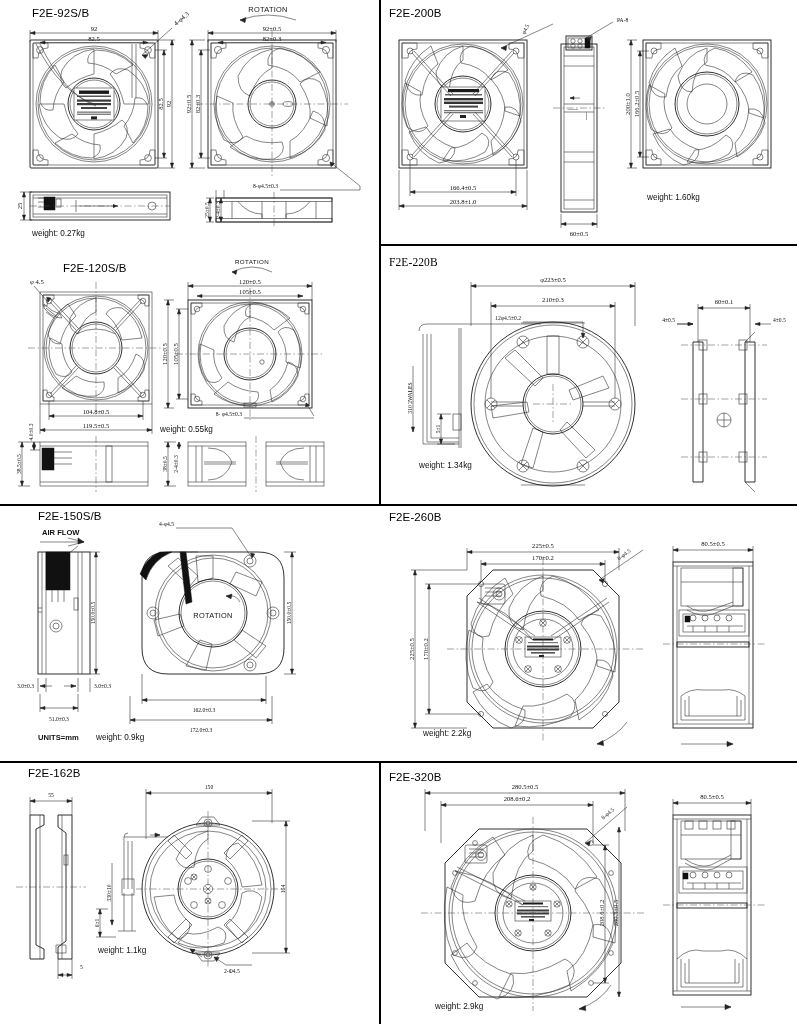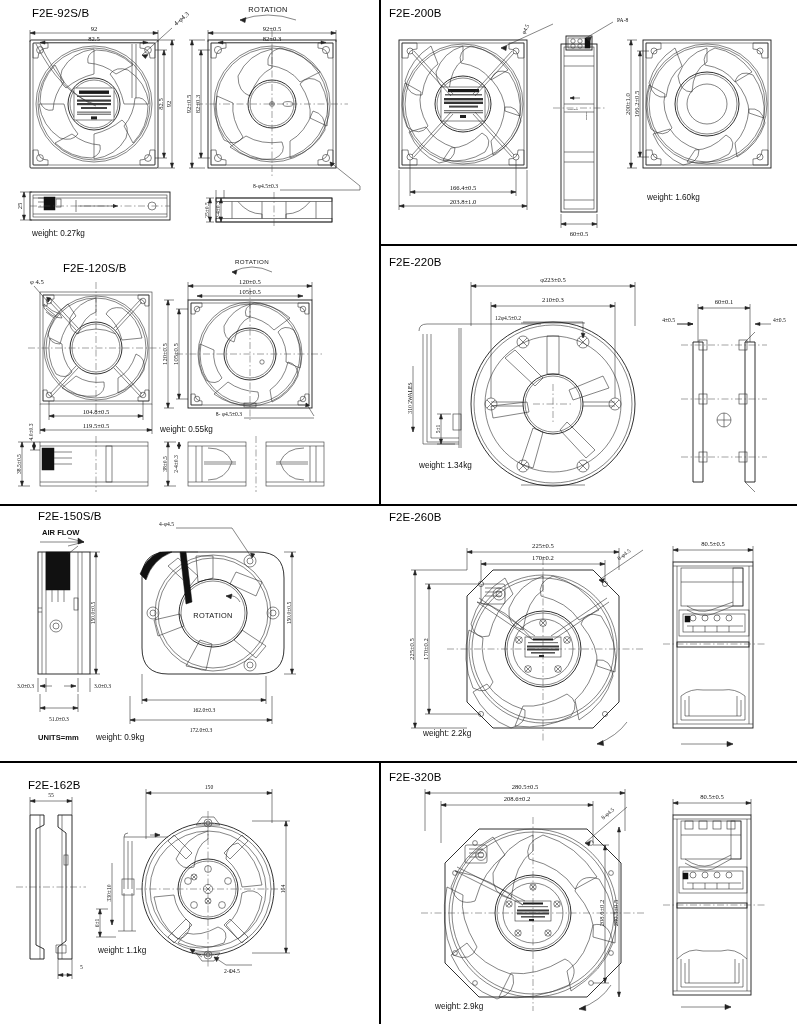--- a/index.html
+++ b/index.html
@@ -615,21 +615,21 @@
         <path class="ln-thin" d="M316 200 L316 236 M310 200 L310 236"></path>
         <path class="ln-thin" d="M304 202 Q286 202 280 216 Q286 234 304 234"></path>
         <path class="ln-thin" d="M276 216 L308 216"></path>
         <path class="ln-thin" d="M276 218 L308 218"></path>
       </g>
     </svg>
     </div>
   </div>
 
   <div class="cell" style="left:381px; top:246px; width:416px; height:258px;">
-    <div class="cell-title" style="left:8px; top:10px;">F2E-220B</div>
+    <div class="cell-title" style="left:8px; top:10px;font-family:Liberation Serif, serif;">F2E-220B</div>
 
     <div class="dwg">
     <svg width="416" height="258" viewBox="0 0 416 258">
 
       <circle class="ln" cx="172" cy="158" r="82"></circle>
       <circle class="ln-thin" cx="172" cy="158" r="79"></circle>
 
       <path class="ln-thin" d="M140 77 L204 77 M140 239 L204 239"></path>
       <circle class="ln-thin" cx="172" cy="158" r="68"></circle>
 
@@ -1030,21 +1030,21 @@
         <path d="M292 44 l5 -1.6 l0 3.2 Z" fill="#222"></path>
         <path d="M372 44 l-5 -1.6 l0 3.2 Z" fill="#222"></path>
         <path d="M292 40 L292 56 M372 40 L372 56"></path>
       </g>
       <text class="dimtxt" x="332" y="40" text-anchor="middle">80.5±0.5</text>
     </svg>
     </div>
   </div>
 
   <div class="cell" style="left:0; top:763px; width:379px; height:261px;">
-    <div class="cell-title" style="left:28px; top:16px;">F2E-162B</div>
+    <div class="cell-title" style="left:28px; top:4px;">F2E-162B</div>
 
     <div class="dwg">
     <svg width="379" height="261" viewBox="0 0 379 261">
 
       <g class="ln">
         <path d="M30 52 L30 196 M72 52 L72 196"></path>
         <path d="M30 52 L44 52 L44 62 L36 66 L36 182 L44 186 L44 196 L30 196"></path>
         <path d="M72 52 L58 52 L58 64 L66 70 L66 178 L58 184 L58 196 L72 196"></path>
       </g>
       <path class="ln-thin" d="M40 52 L40 196 M62 52 L62 196"></path>

